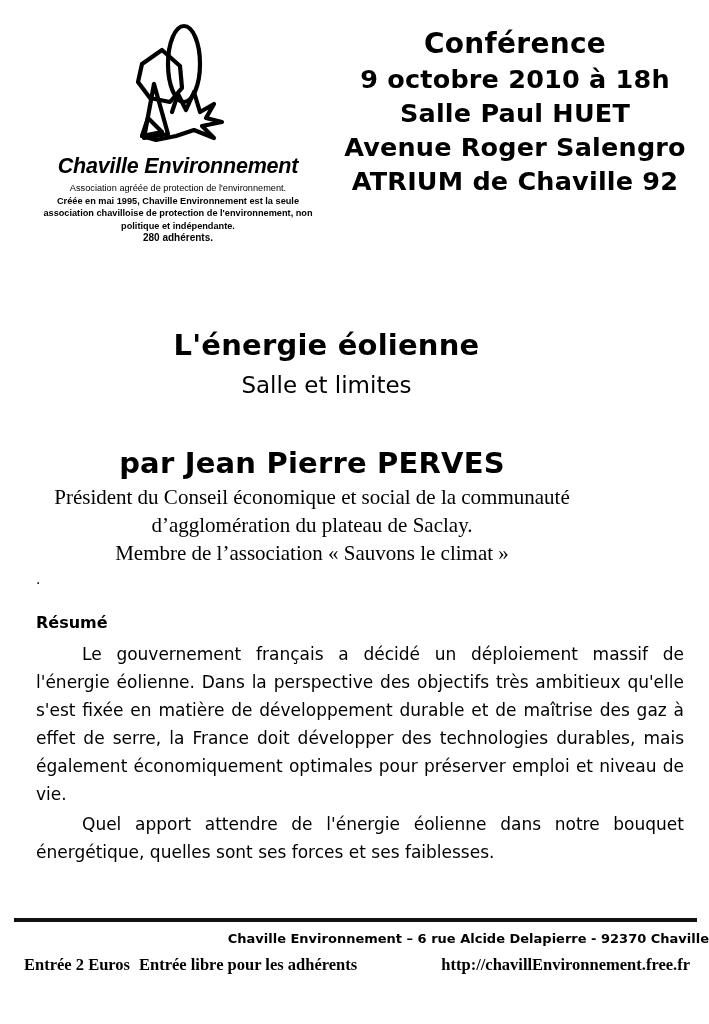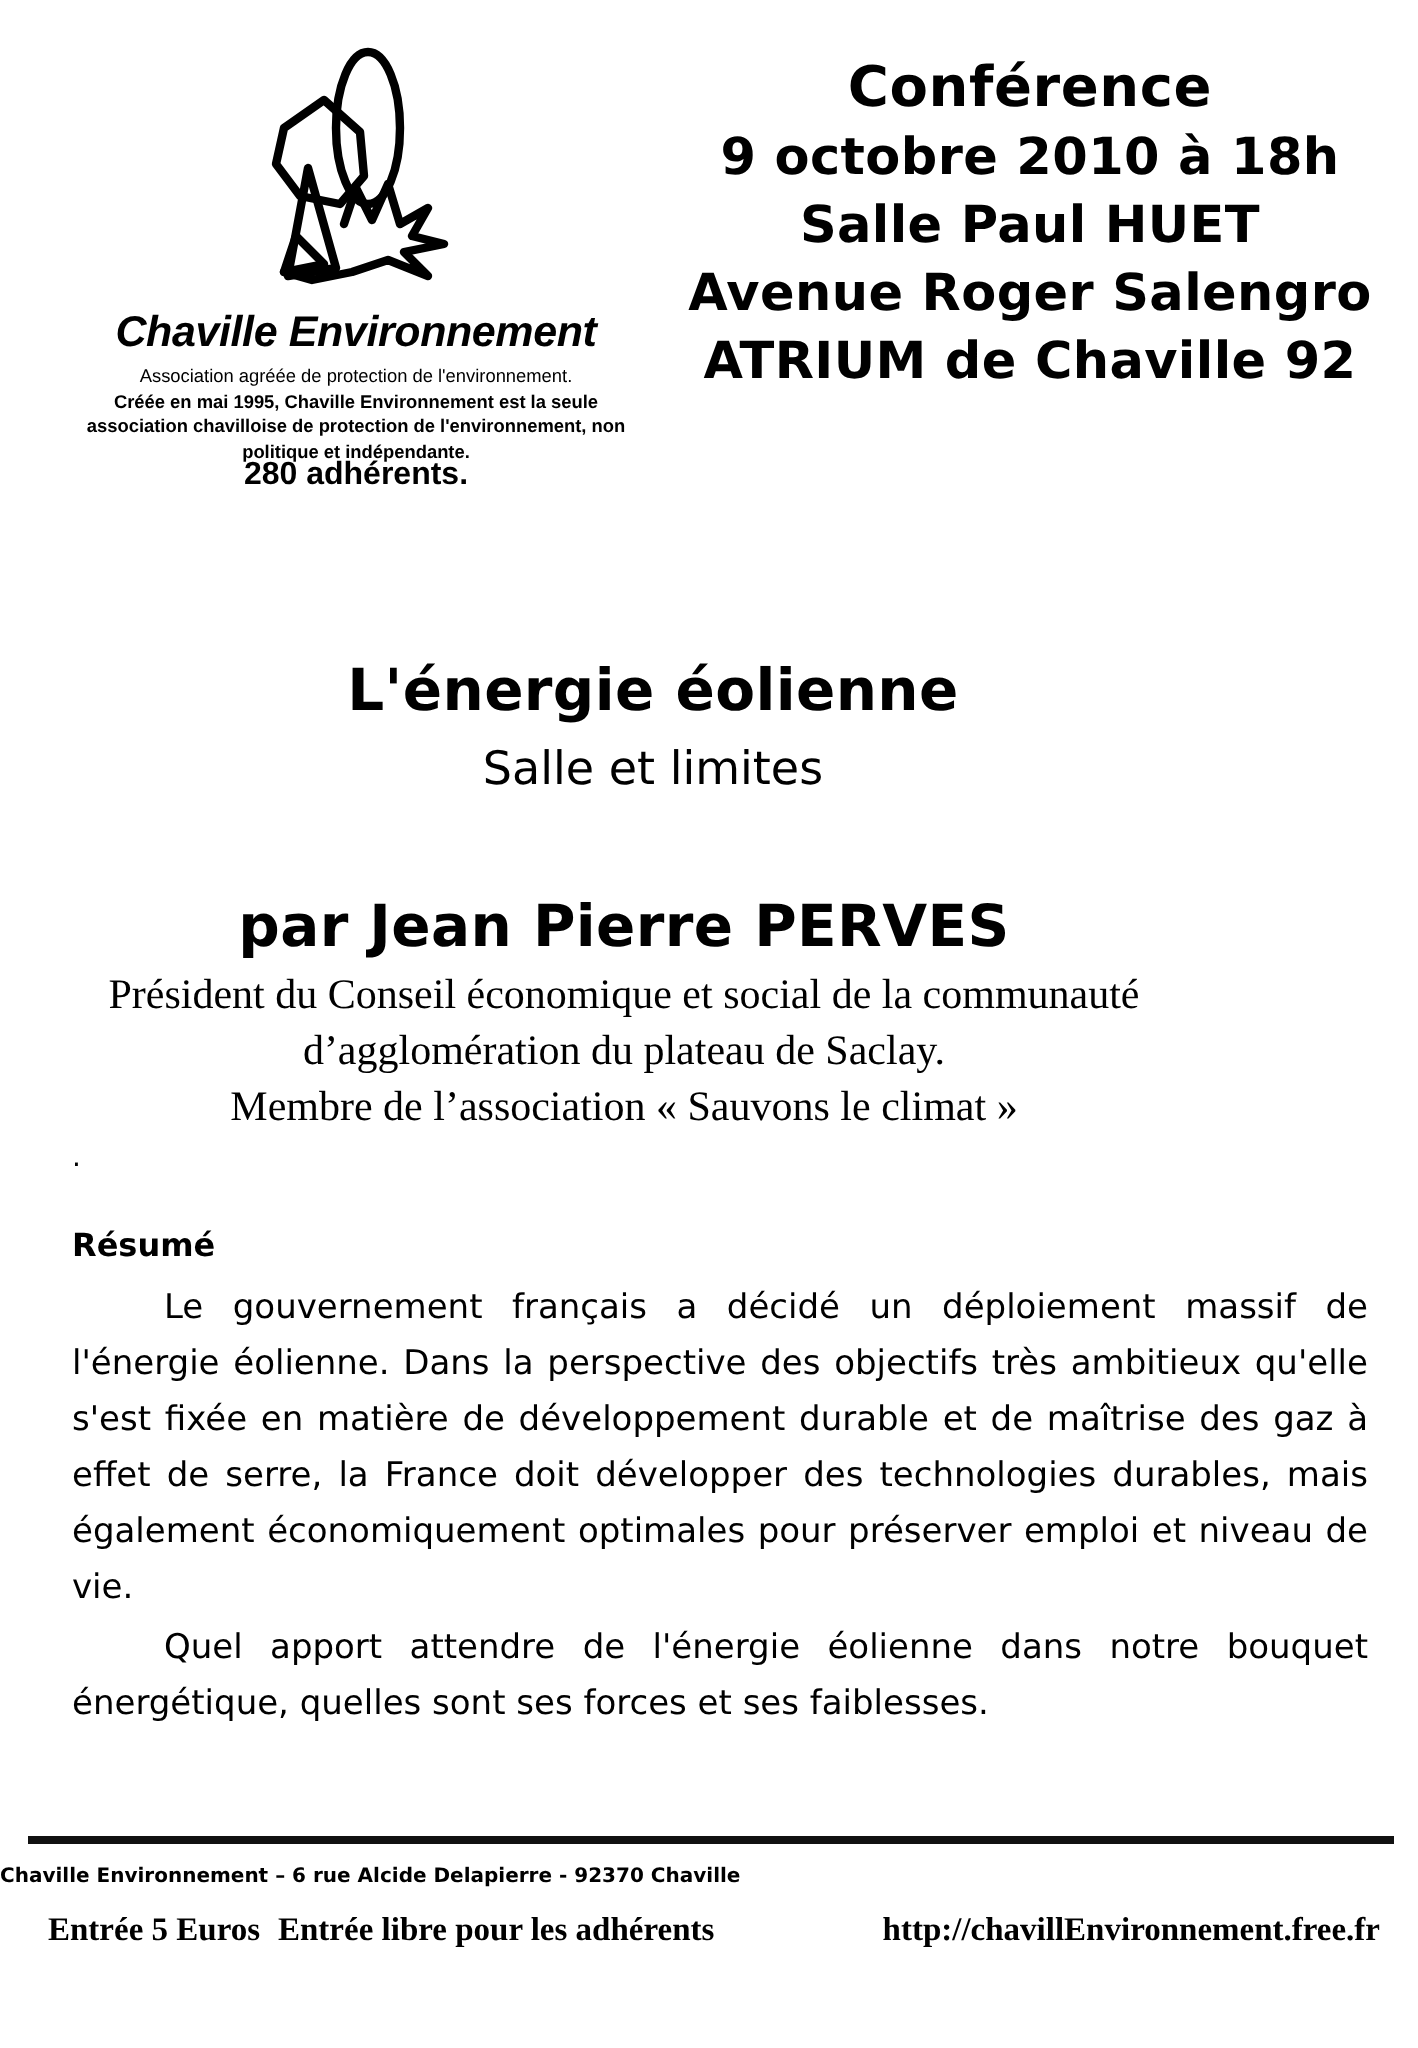--- a/index.html
+++ b/index.html
@@ -54,21 +54,21 @@
     white-space: nowrap;
   }
   .brand-desc {
     font-family: "Liberation Sans", sans-serif;
     font-size: 9.2px;
     line-height: 12.6px;
     margin-top: 3px;
   }
   .brand-desc .lite { font-weight: normal; }
   .brand-desc .strong { font-weight: bold; }
-  .brand-desc .members { font-weight: bold; font-size: 16px; }
+  .brand-desc .members { font-weight: bold; font-size: 10px; }
 
   .event-block {
     position: absolute;
     left: 332px;
     top: 26px;
     width: 366px;
     text-align: center;
     font-family: "DejaVu Sans", sans-serif;
     font-weight: bold;
   }
@@ -174,24 +174,24 @@
     top: 6px;
     width: 683px;
     height: 4px;
     background: #111111;
   }
   .footer-address {
     position: absolute;
     left: 0;
     top: 16px;
     width: 709px;
-    text-align: left;
-    font-family: "DejaVu Sans", sans-serif;
-    font-weight: bold;
-    font-size: 10px;
+    text-align: right;
+    font-family: "DejaVu Sans", sans-serif;
+    font-weight: bold;
+    font-size: 13px;
     line-height: 22px;
   }
   .footer-row {
     position: absolute;
     left: 24px;
     top: 42px;
     width: 666px;
     font-family: "Liberation Serif", serif;
     font-weight: bold;
     font-size: 16.5px;
@@ -263,19 +263,19 @@
   <div class="abstract">
     <div class="abstract-heading">Résumé</div>
     <p class="abstract-para">Le gouvernement français a décidé un déploiement massif de l'énergie éolienne. Dans la perspective des objectifs très ambitieux qu'elle s'est fixée en matière de développement durable et de maîtrise des gaz à effet de serre, la France doit développer des technologies durables, mais également économiquement optimales pour préserver emploi et niveau de vie.</p>
     <p class="abstract-para">Quel apport attendre de l'énergie éolienne dans notre bouquet énergétique, quelles sont ses forces et ses faiblesses.</p>
   </div>
 
   <div class="footer">
     <div class="footer-rule"></div>
     <div class="footer-address">Chaville Environnement – 6 rue Alcide Delapierre - 92370 Chaville</div>
     <div class="footer-row">
-      <span class="footer-fee">Entrée 5 Euros</span>
+      <span class="footer-fee">Entrée 2 Euros</span>
       <span class="footer-free">Entrée libre pour les adhérents</span>
       <span class="footer-url">http://chavillEnvironnement.free.fr</span>
     </div>
   </div>
 
 </div>
 
 </body></html>

